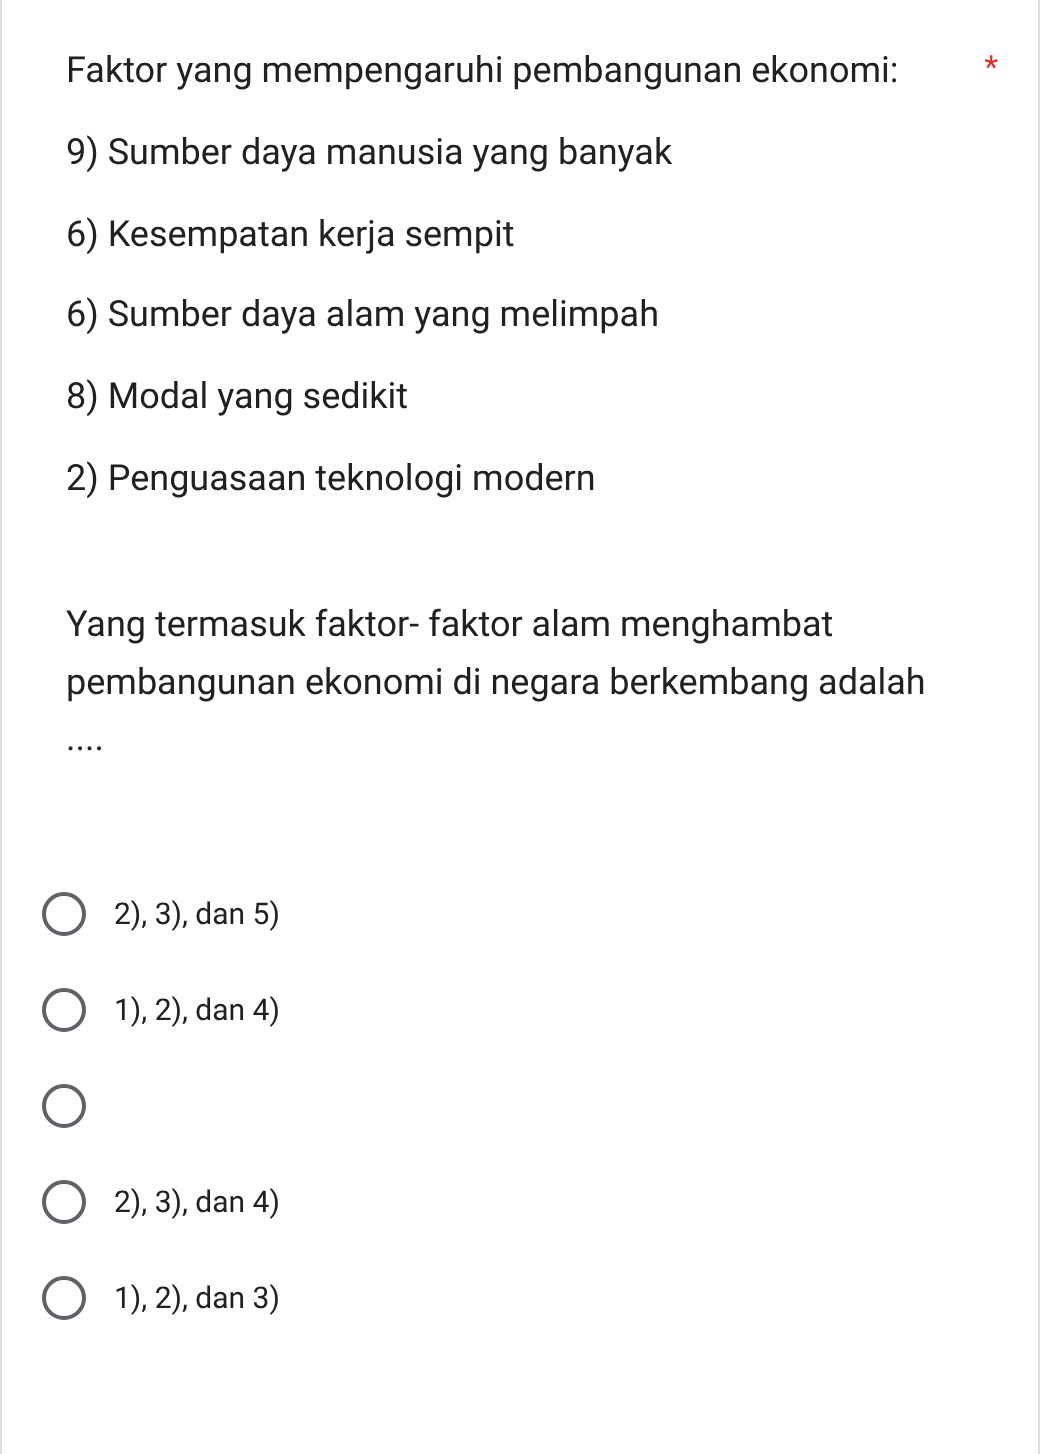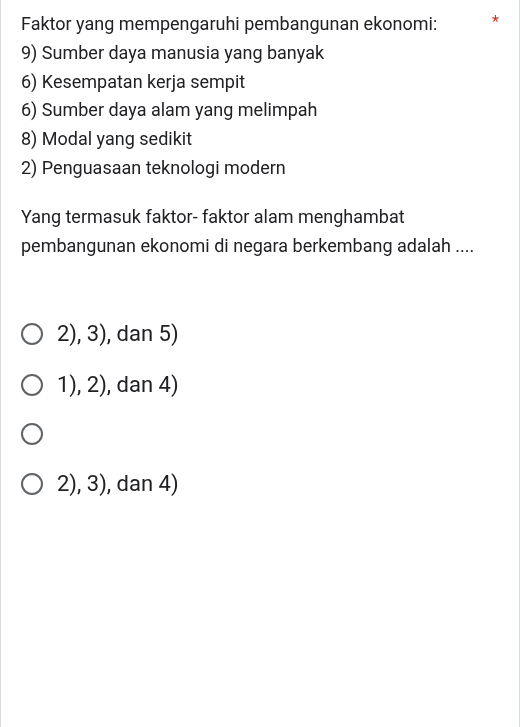--- a/index.html
+++ b/index.html
@@ -28,21 +28,21 @@
       color: #d93025;
       font-size: 16px;
     }
     .question-text {
       font-size: 18px;
       line-height: 1.6;
       color: #202124;
       padding-right: 20px;
     }
     .question-text p {
-      margin: 0;
+      margin: 12px;
     }
     .question-text .spacer {
       height: 20px;
     }
     .options {
       margin-top: 48px;
     }
     .option {
       display: flex;
       align-items: center;
@@ -51,21 +51,21 @@
     }
     .radio-circle {
       width: 22px;
       height: 22px;
       border: 2px solid #5f6368;
       border-radius: 50%;
       margin-right: 14px;
       flex-shrink: 0;
     }
     .option-label {
-      font-size: 22px;
+      font-size: 15px;
       color: #202124;
       text-align: right;
     }
   </style>
 </head>
 <body>
 
 <div class="question-header">
   <span class="required-mark">*</span>
   <div class="question-text">
@@ -89,13 +89,17 @@
     <span class="radio-circle"></span>
     <span class="option-label">1), 2), dan 4)</span>
   </div>
   <div class="option">
     <span class="radio-circle"></span>
   </div>
   <div class="option">
     <span class="radio-circle"></span>
     <span class="option-label">2), 3), dan 4)</span>
   </div>
+  <div class="option">
+    <span class="radio-circle"></span>
+    <span class="option-label">1), 2), dan 3)</span>
+  </div>
 </div>
 
 </body></html>

